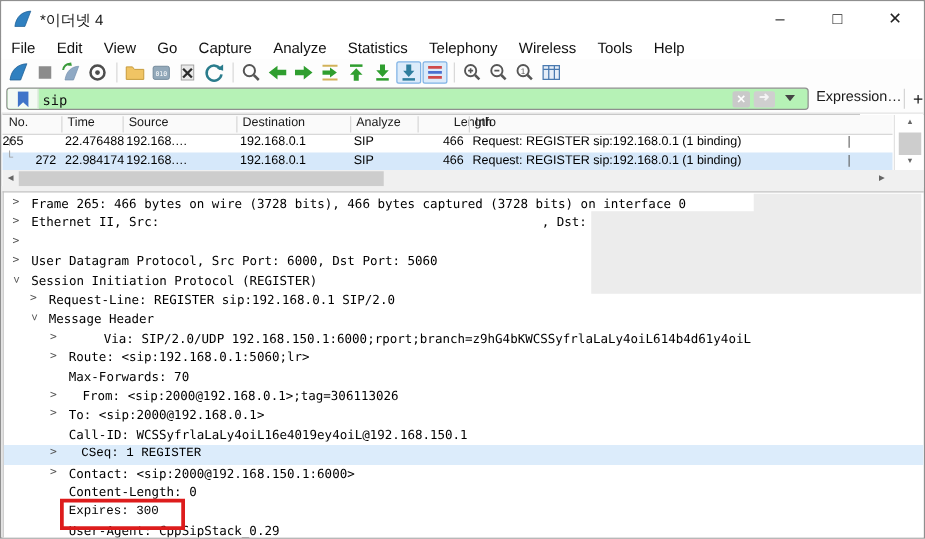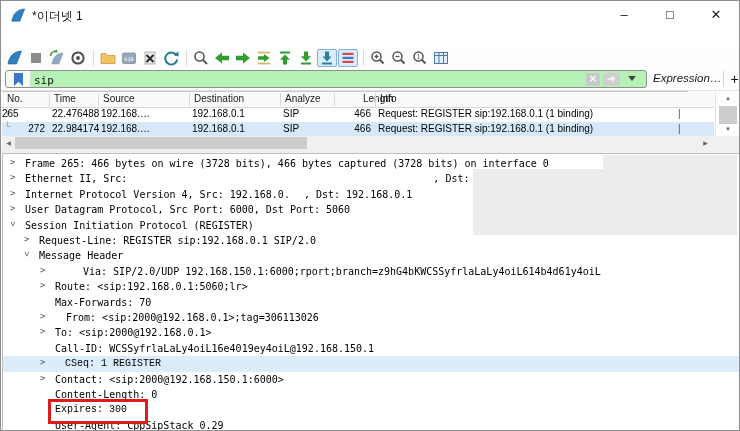--- a/index.html
+++ b/index.html
@@ -25,21 +25,21 @@
 
   
   .filterbar{position:absolute;left:0;top:67px;width:100%;height:23px;background:#fdfdfd;border-bottom:1px solid #e3e3e3;box-sizing:border-box;}
   .filter-field{position:absolute;left:4px;top:2px;width:642px;height:18px;border:1px solid #8f8f8f;border-radius:3px;background:#b6f2b6;box-sizing:border-box;overflow:hidden;}
   .bookmark-seg{position:absolute;left:0;top:0;width:24px;height:100%;background:#f4faf4;border-right:1px solid #cfe5cf;}
   .bookmark-glyph{position:absolute;left:8px;top:2px;width:9px;height:13px;background:#3f74c9;clip-path:polygon(0 0,100% 0,100% 100%,50% 68%,0 100%);}
   .filter-input{position:absolute;left:26px;top:0;width:400px;height:16px;border:none;outline:none;background:transparent;font-family:"DejaVu Sans Mono",monospace;font-size:11px;color:#111;padding:1px 2px;}
   .clear-btn{position:absolute;right:46px;top:2px;width:14px;height:13px;background:#c9c9c9;border-radius:2px;color:#fff;font-size:9px;line-height:13px;text-align:center;font-weight:bold;}
   .apply-btn{position:absolute;right:26px;top:2px;width:17px;height:13px;background:#cfcfcf;border-radius:2px;color:#f4f4f4;font-size:10px;line-height:12px;text-align:center;font-weight:bold;}
   .caret-btn{position:absolute;right:10px;top:5px;width:0;height:0;border-left:4px solid transparent;border-right:4px solid transparent;border-top:5px solid #444;}
-  .expression-btn{position:absolute;left:652px;top:4px;font-size:11.5px;color:#1a1a1a;font-style:italic;}
+  .expression-btn{position:absolute;left:652px;top:4px;font-size:11.5px;color:#1a1a1a;}
   .fb-sep{position:absolute;left:722px;top:3px;width:1px;height:16px;background:#d5d5d5;}
   .add-btn{position:absolute;left:727px;top:2px;width:13px;height:18px;font-size:14px;color:#111;text-align:center;line-height:18px;}
 
   
   .packetlist{position:absolute;left:1px;top:90px;width:686px;height:58px;background:#fff;border-top:1px solid #c8c8c8;box-sizing:border-box;}
   .pl-header{position:absolute;left:0;top:0;width:712px;height:15px;background:#fafafa;border-bottom:1px solid #d8d8d8;}
   .pl-h{position:absolute;top:1px;font-size:10px;color:#1a1a1a;white-space:nowrap;}
   .pl-hsep{position:absolute;top:1px;width:1px;height:13px;background:#d8d8d8;}
   .prow{position:absolute;left:0;width:712px;height:14.5px;font-size:10px;color:#000;}
   .prow.selected{background:#d6e8fa;}
@@ -76,26 +76,39 @@
 <body>
 
 <div id="window">
 
   <div class="titlebar">
     <span class="app-icon">
       <svg width="17" height="17" viewBox="0 0 18 18">
           <path d="M2 15 C3 6.5 8.5 2.3 15.5 2 L10.5 15 Z" fill="#2f80c0" stroke="#1d5c92" stroke-width="0.6"></path>
         </svg>
     </span>
-    <span class="title-text">*이더넷 1</span>
+    <span class="title-text">*이더넷 4</span>
     <div class="winbtn min">–</div>
     <div class="winbtn max">□</div>
     <div class="winbtn close">✕</div>
   </div>
 
+  <div class="menubar" id="menubar">
+      <span class="mitem">File</span>
+      <span class="mitem">Edit</span>
+      <span class="mitem">View</span>
+      <span class="mitem">Go</span>
+      <span class="mitem">Capture</span>
+      <span class="mitem">Analyze</span>
+      <span class="mitem">Statistics</span>
+      <span class="mitem">Telephony</span>
+      <span class="mitem">Wireless</span>
+      <span class="mitem">Tools</span>
+      <span class="mitem">Help</span>
+    </div>
 
   <div class="toolbar">
     <span class="tbicon">
         <svg width="18" height="18" viewBox="0 0 18 18">
           <path d="M2 15 C3 6.5 8.5 2.3 15.5 2 L10.5 15 Z" fill="#2f80c0" stroke="#1d5c92" stroke-width="0.6"></path>
         </svg>
       </span>
     <span class="tbicon">
         <svg width="18" height="18" viewBox="0 0 18 18">
           <rect x="4" y="4" width="10" height="10" fill="#8c8c8c"></rect>
@@ -298,21 +311,20 @@
         <div class="dline" style="top: 2px;">
           <span class="dchev" style="left: 7px;">&gt;</span>
           <span class="dtext" style="left: 22px;">Frame 265: 466 bytes on wire (3728 bits), 466 bytes captured (3728 bits) on interface 0</span>
         </div>
         <div class="dline" style="top: 17.4px;">
           <span class="dchev" style="left: 7px;">&gt;</span>
           <span class="dtext" style="left: 22px;">Ethernet II, Src:<span class="dgap" style="width: 306px;"></span>, Dst:</span>
         </div>
         <div class="dline" style="top: 32.8px;">
           <span class="dchev" style="left: 7px;">&gt;</span>
-          <span class="dtext" style="left: 22px;">Internet Protocol Version 4, Src: 192.168.0.<span class="dgap" style="width: 14px;"></span>, Dst: 192.168.0.1</span>
         </div>
         <div class="dline" style="top: 48.2px;">
           <span class="dchev" style="left: 7px;">&gt;</span>
           <span class="dtext" style="left: 22px;">User Datagram Protocol, Src Port: 6000, Dst Port: 5060</span>
         </div>
         <div class="dline" style="top: 63.6px;">
           <span class="dchev exp" style="left: 7px;">&gt;</span>
           <span class="dtext" style="left: 22px;">Session Initiation Protocol (REGISTER)</span>
         </div>
         <div class="dline" style="top: 79px;">

